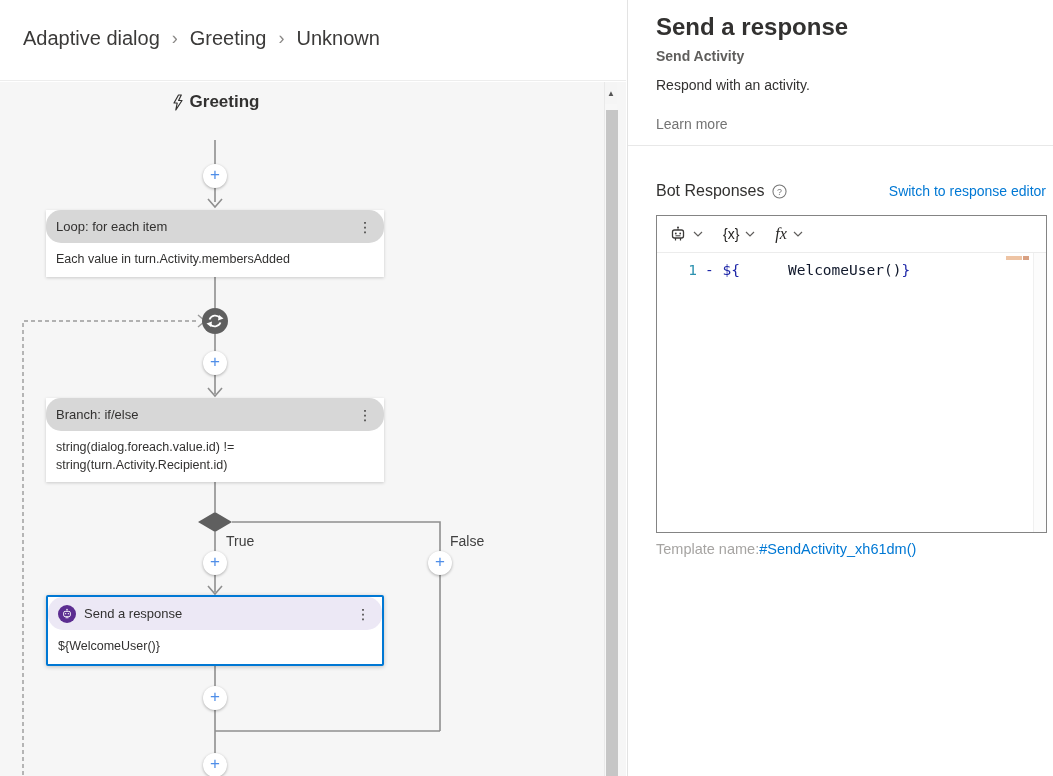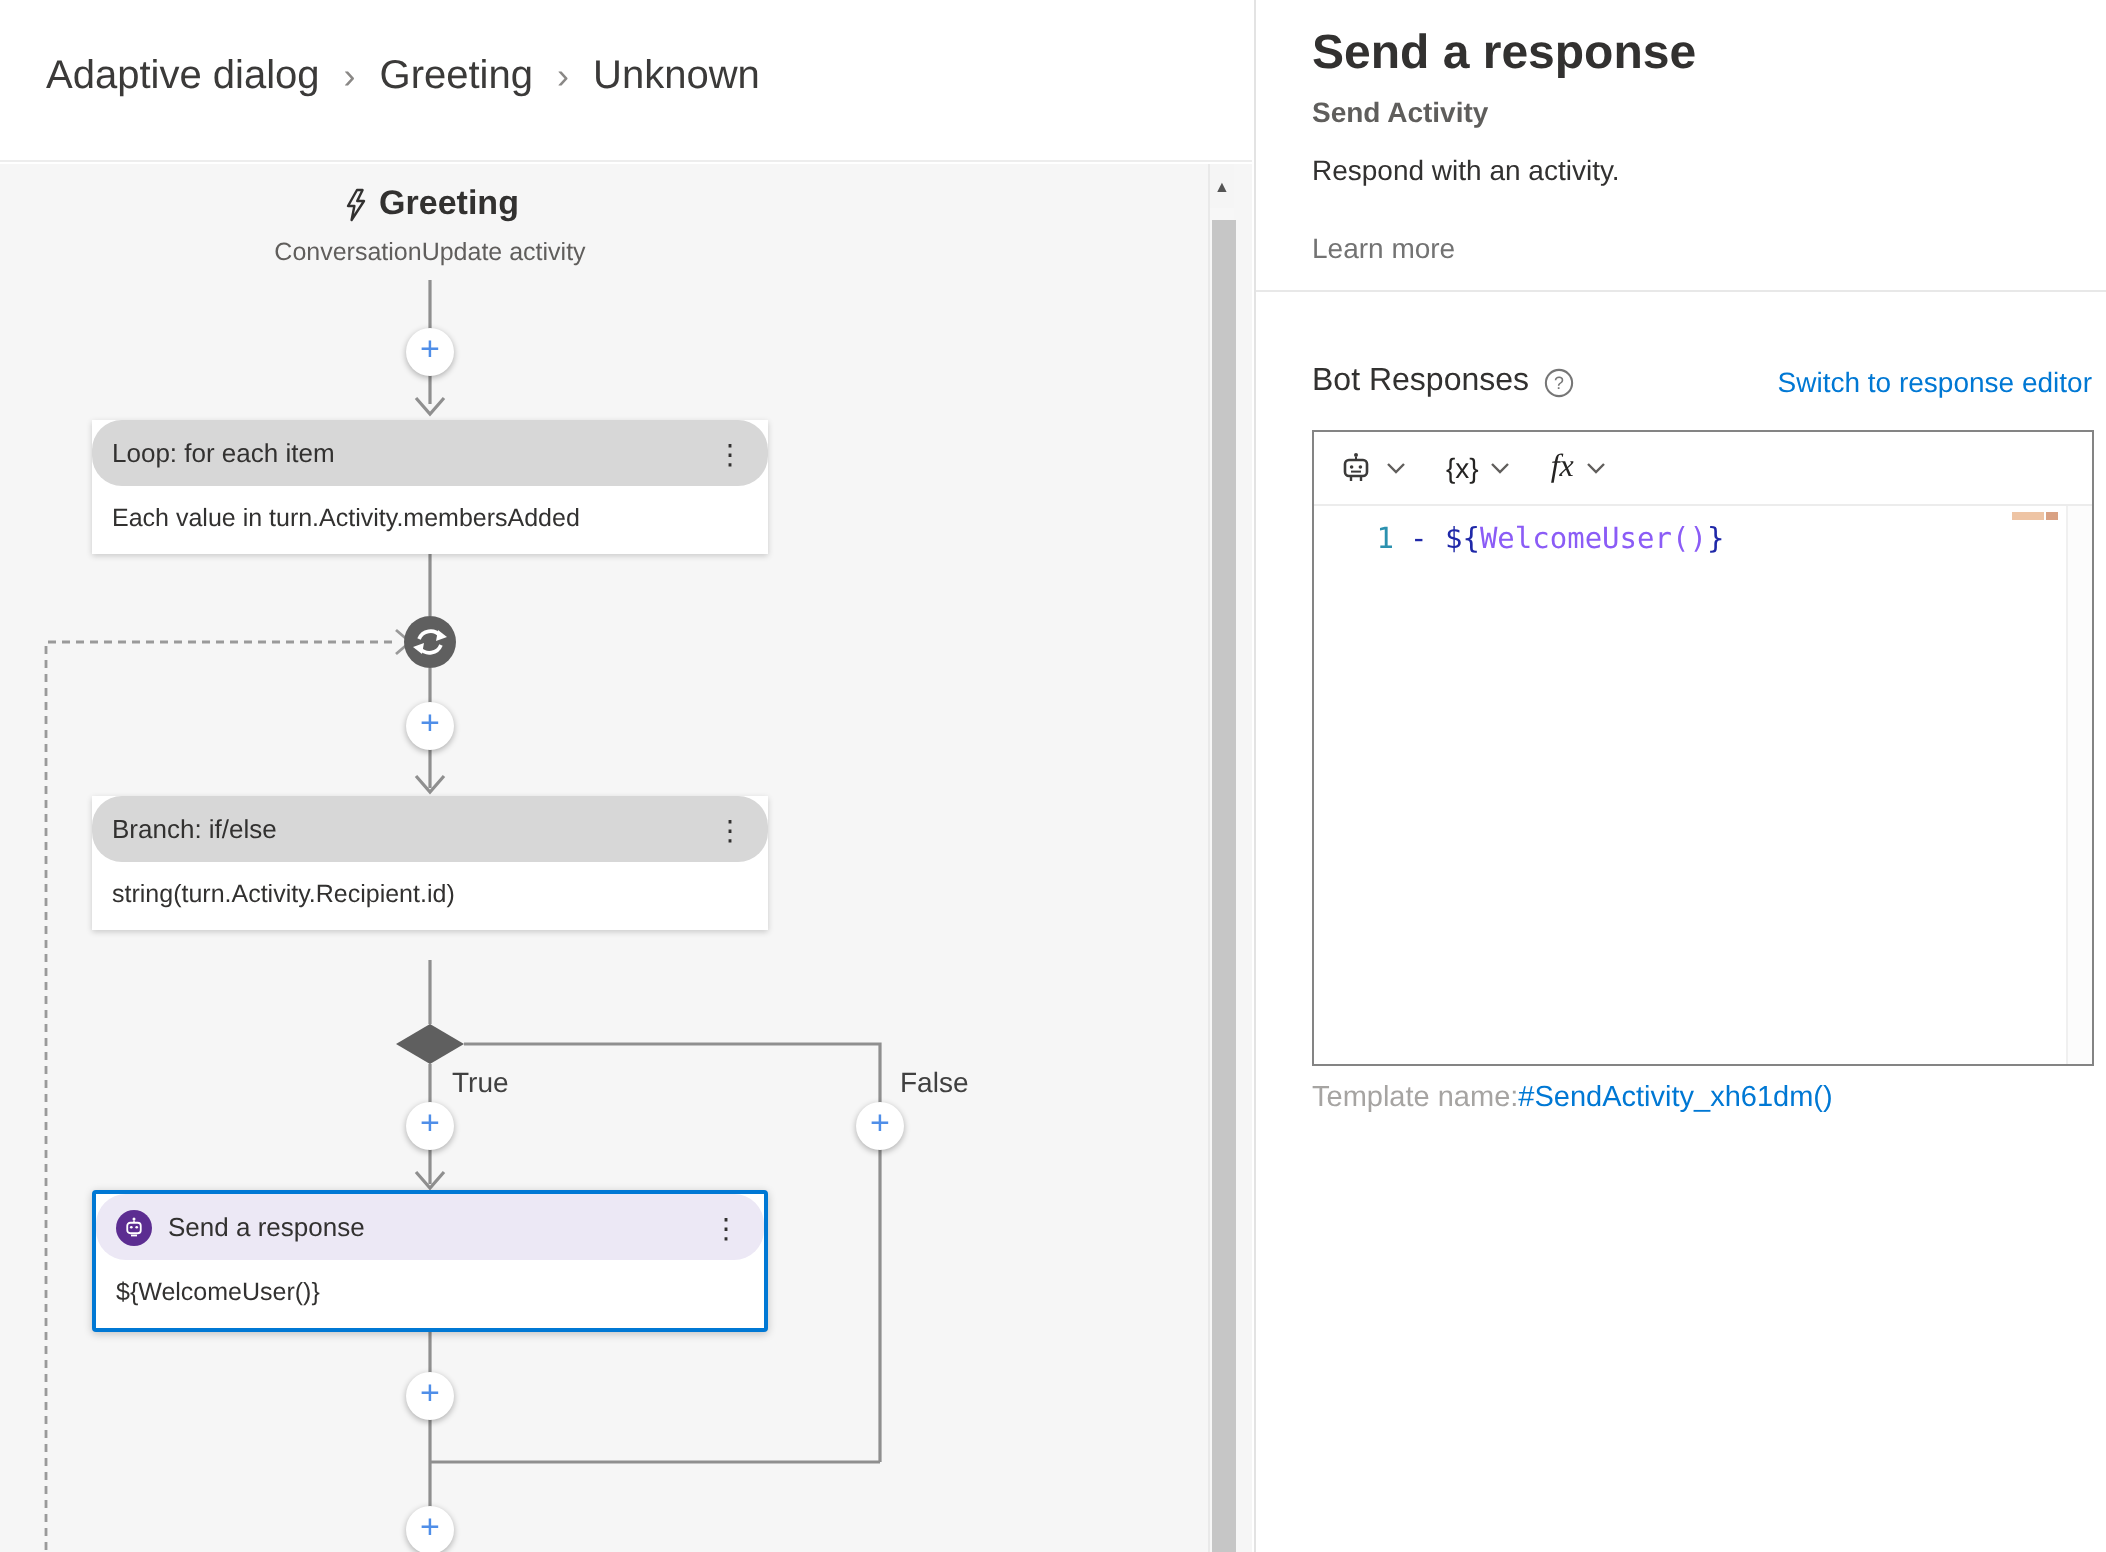--- a/index.html
+++ b/index.html
@@ -52,21 +52,21 @@
 
   .editor { position:absolute; left:28px; top:215px; width:391px; height:318px; border:1px solid #848484; background:#fff; }
   .ed-toolbar { height:37px; border-bottom:1px solid #ececec; display:flex; align-items:center; padding:0 12px; gap:6px; }
   .tb-group { display:inline-flex; align-items:center; gap:6px; cursor:pointer; margin-right:14px; }
   .tb-var { font-size:14px; color:#252423; }
   .tb-fx { font-family:"Liberation Serif", serif; font-style:italic; font-size:16px; color:#252423; }
   .ed-code { position:relative; padding-top:9px; font-family:"DejaVu Sans Mono", monospace; font-size:14.5px; }
   .ln { display:inline-block; width:40px; text-align:right; color:#2b91af; }
   .code-line { margin-left:8px; }
   .tok-navy { color:#1f28a8; }
-  .tok-orange { color:#8b5cf6; }
+  .tok-orange { color:#0f172a;margin-left:48px; }
   .minimap { position:absolute; right:16px; top:3px; width:24px; height:5px; }
   .minimap .m1 { position:absolute; left:0; top:0; width:16px; height:4px; background:#eec4a4; }
   .minimap .m2 { position:absolute; left:17px; top:0; width:6px; height:4px; background:#d9a183; }
   .ed-scrollstrip { position:absolute; right:0; top:37px; bottom:0; width:13px; background:#fcfcfc; border-left:1px solid #f0f0f0; }
 
   .template-row { position:absolute; left:28px; top:541px; font-size:14.5px; }
   .template-label { color:#a6a4a2; }
   .template-link { color:#0078d4; cursor:pointer; }
 </style>
 </head>
@@ -116,37 +116,37 @@
         <polygon points="211,245 206.5,241.5 212,239.5" fill="#ffffff"></polygon>
       </svg>
 
       <div class="trigger">
         <div class="trigger-title">
           <svg width="13" height="17" viewBox="0 0 13 17">
             <path d="M7.5 1 L3 9 H6.2 L4.8 16 L11 6.5 H7.6 L10.3 1 Z" fill="none" stroke="#323130" stroke-width="1.2" stroke-linejoin="round"></path>
           </svg>
           <span>Greeting</span>
         </div>
-        <div class="trigger-sub">ConversationUpdate activity</div>
       </div>
 
       <div class="node node-loop">
         <div class="node-head">
           <span>Loop: for each item</span>
           <span class="kebab">⋮</span>
         </div>
         <div class="node-body">Each value in turn.Activity.membersAdded</div>
       </div>
 
       <div class="node node-branch">
         <div class="node-head">
           <span>Branch: if/else</span>
           <span class="kebab">⋮</span>
         </div>
         <div class="node-body">
+          <div>string(dialog.foreach.value.id) !=</div>
           <div>string(turn.Activity.Recipient.id)</div>
         </div>
       </div>
 
       <div class="node node-send">
         <div class="node-head">
           <span class="send-icon">
             <svg width="12" height="12" viewBox="0 0 16 16">
               <circle cx="8" cy="2" r="1" fill="#fff"></circle>
               <path d="M8 3 V4.5" stroke="#fff" stroke-width="1"></path>

